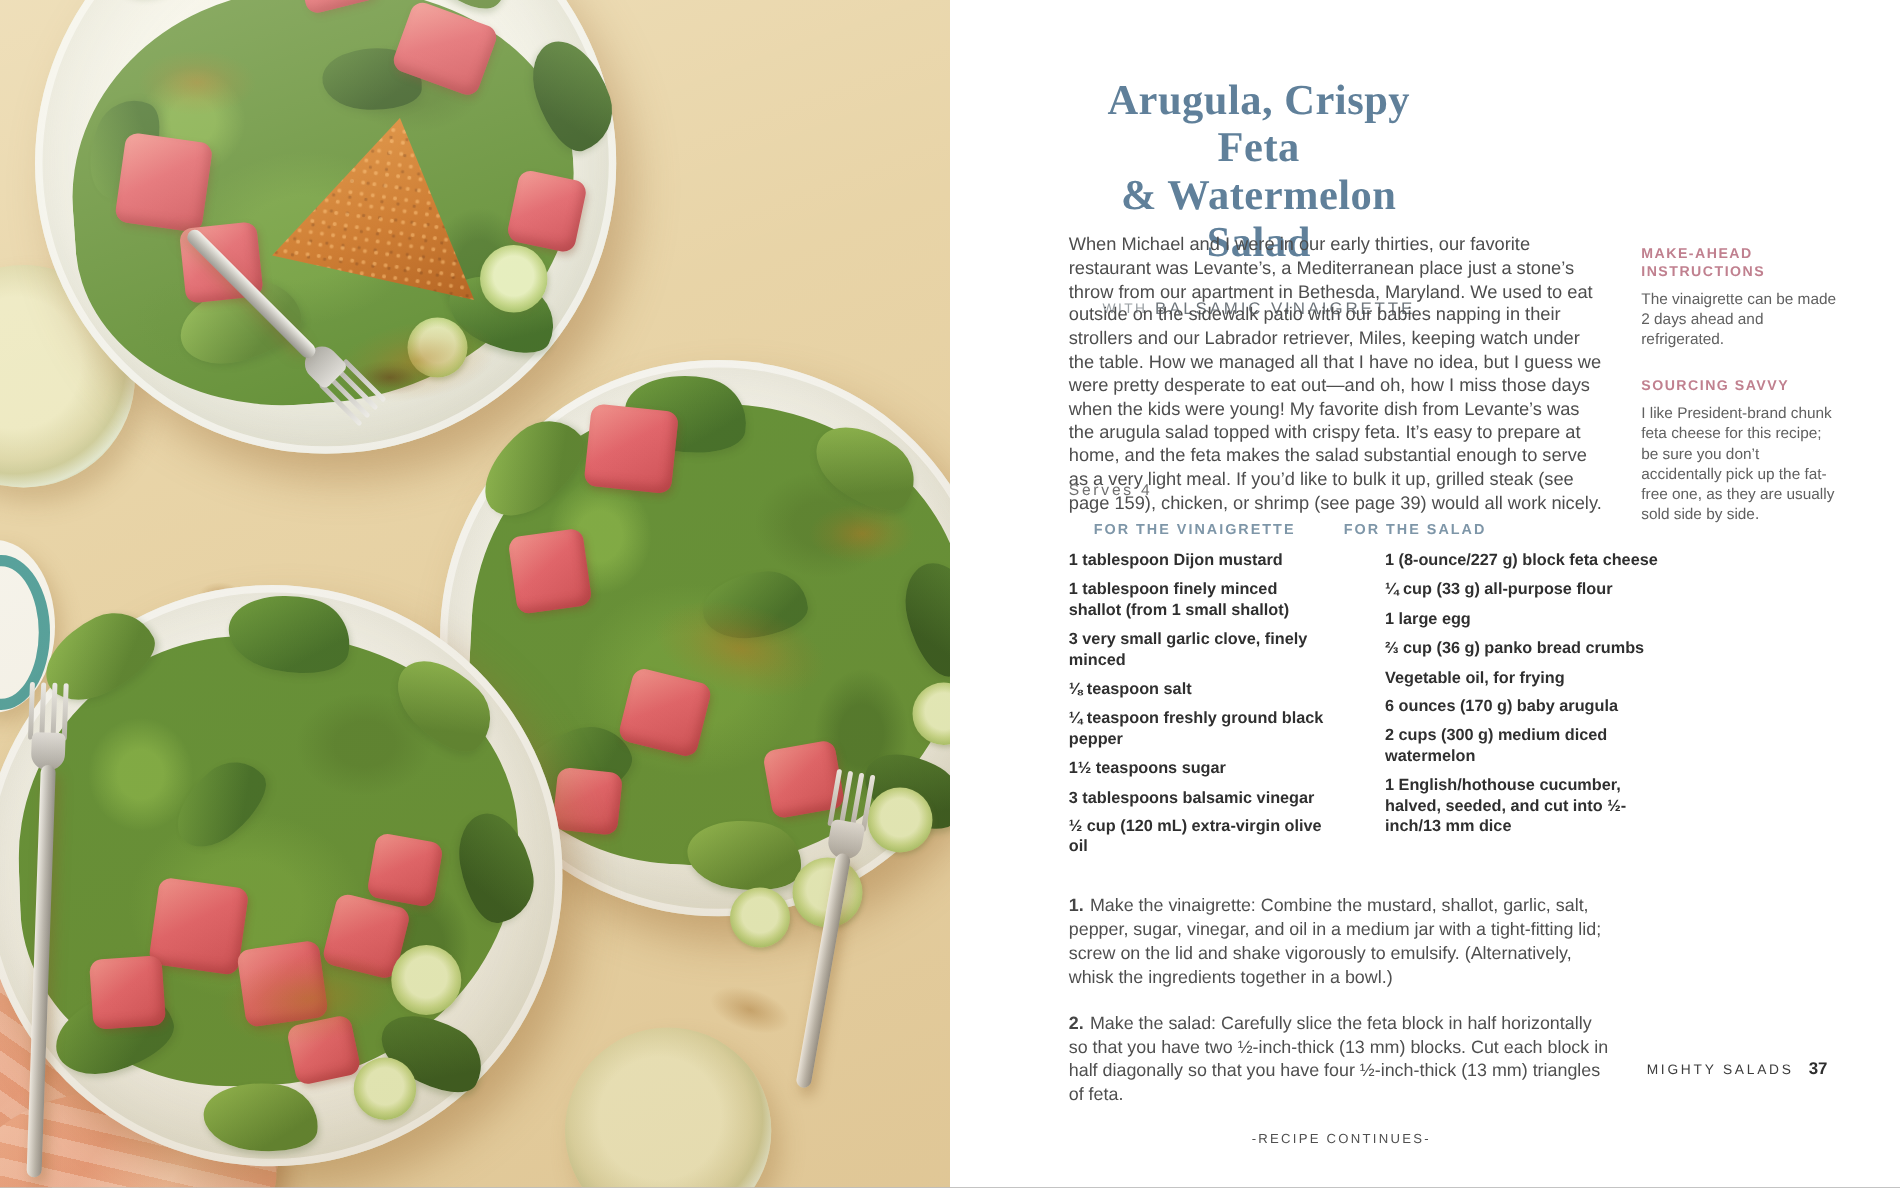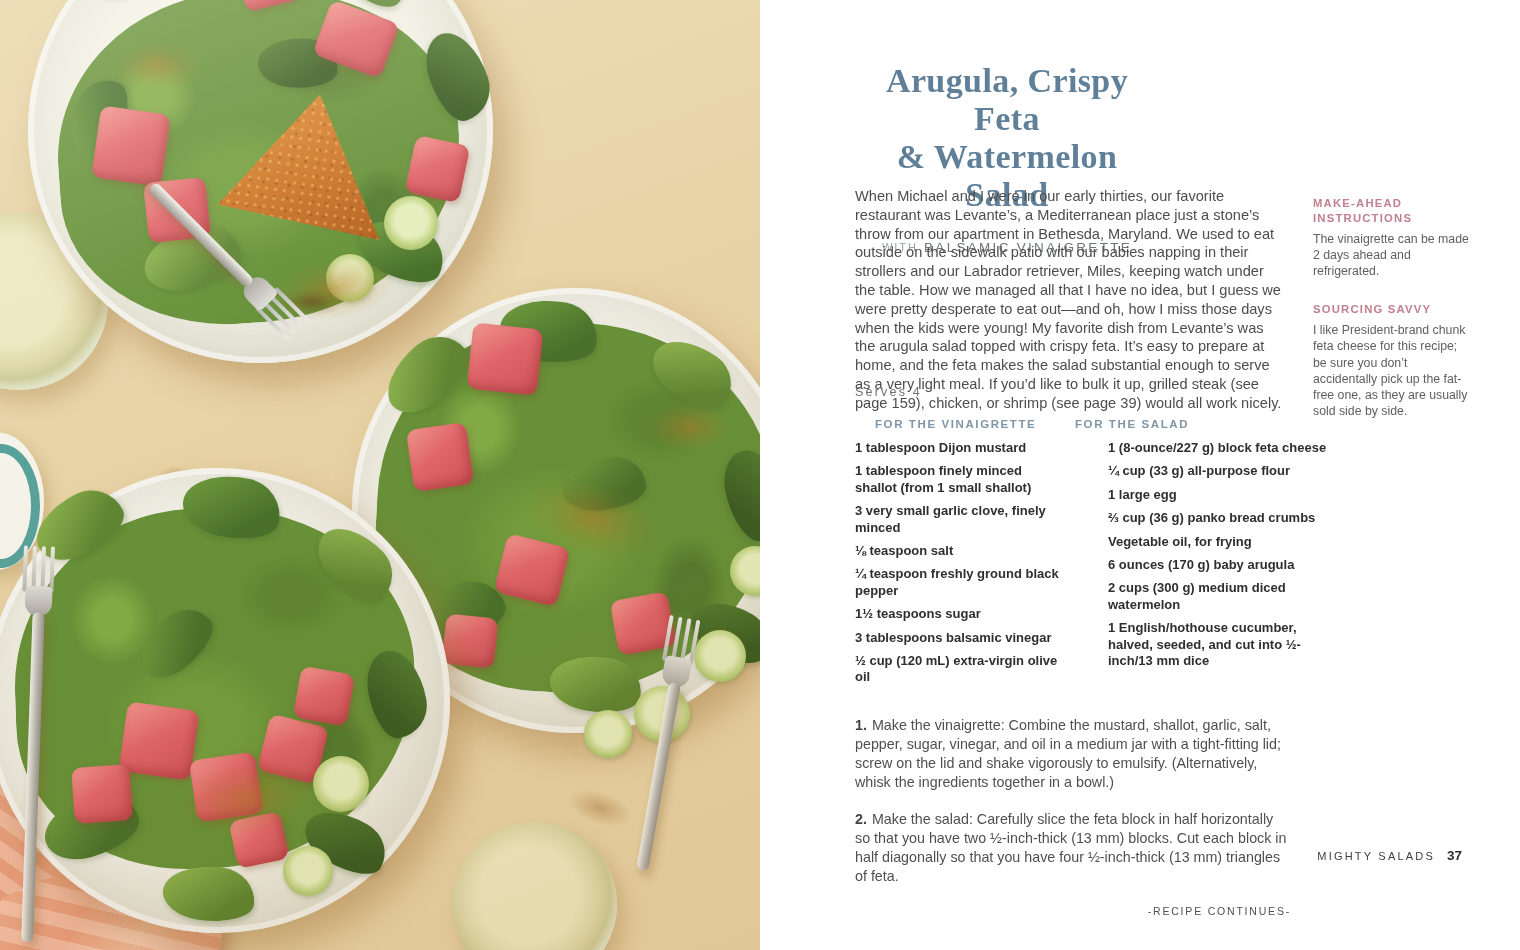--- a/index.html
+++ b/index.html
@@ -75,21 +75,21 @@
   .ing-head{position:absolute;top:418px;font-size:11.5px;font-weight:bold;letter-spacing:1.6px;color:#7e96a8;}
   .ing-col{position:absolute;top:440px;font-size:13px;line-height:16.4px;font-weight:bold;color:#2f2f2f;}
   .ing-col p{margin:0 0 7px 0;}
   .sidebar{position:absolute;left:553px;top:196px;width:156px;}
   .note{margin-bottom:22px;}
   .note h4{margin:0 0 6px 0;font-size:11.3px;font-weight:bold;letter-spacing:1.2px;line-height:14.5px;color:#c0808f;}
   .note p{margin:0;font-size:12.3px;line-height:16.2px;color:#606060;}
   .steps{position:absolute;left:95px;top:716px;width:436px;font-size:14.3px;line-height:19px;color:#4f4f4f;}
   .steps p{margin:0 0 18px 0;}
   .steps .num{font-weight:bold;color:#454545;margin-right:5px;}
-  .continues{text-align:right;font-size:10.5px;letter-spacing:1.8px;color:#4f4f4f;margin-top:-2px;}
+  .continues{text-align:center;font-size:10.5px;letter-spacing:1.8px;color:#4f4f4f;margin-top:-2px;}
   .footer{position:absolute;right:58px;top:846px;white-space:nowrap;}
   .footer .sec{font-size:11px;letter-spacing:2.2px;color:#3d3d3d;}
   .footer .pg{font-size:13.5px;font-weight:bold;color:#2e2e2e;margin-left:12px;}
 </style>
 </head>
 <body>
 
 <div class="stage">
 
   <div class="photo">

